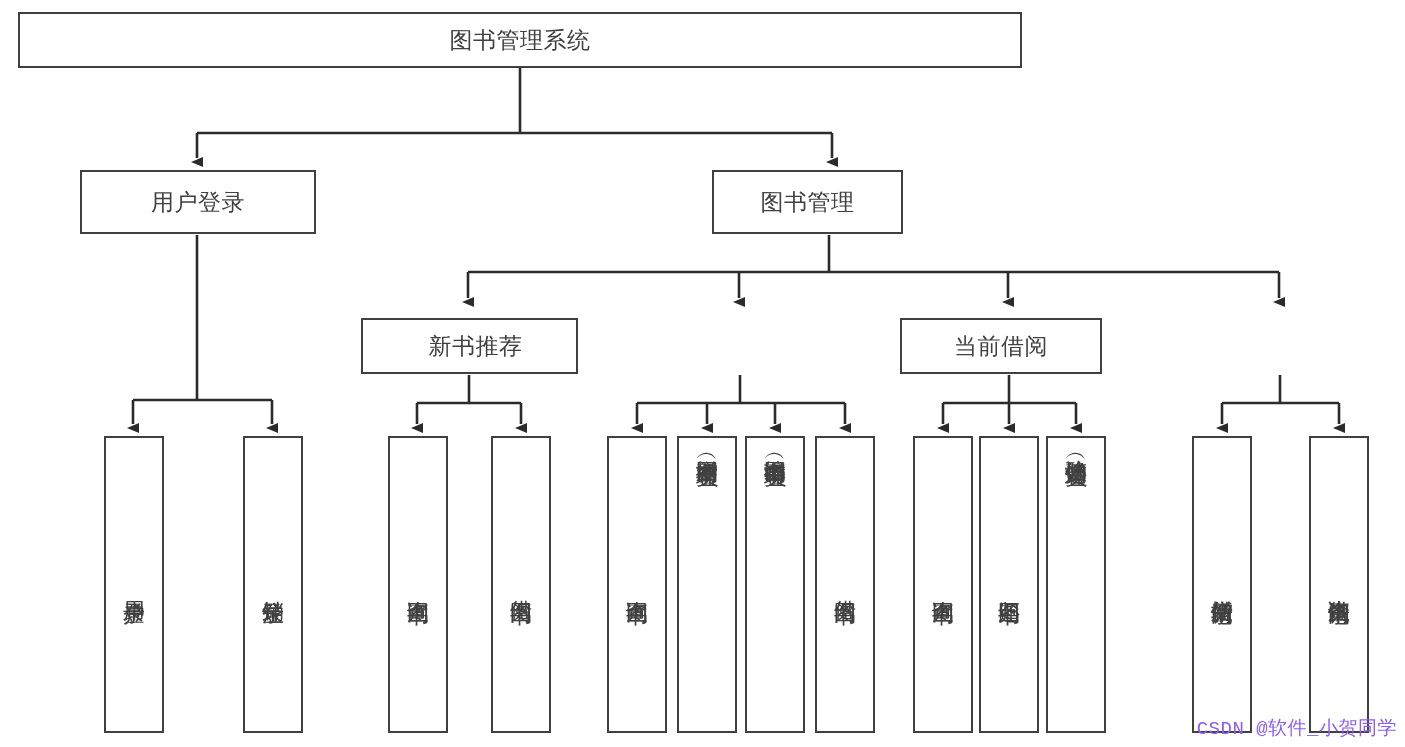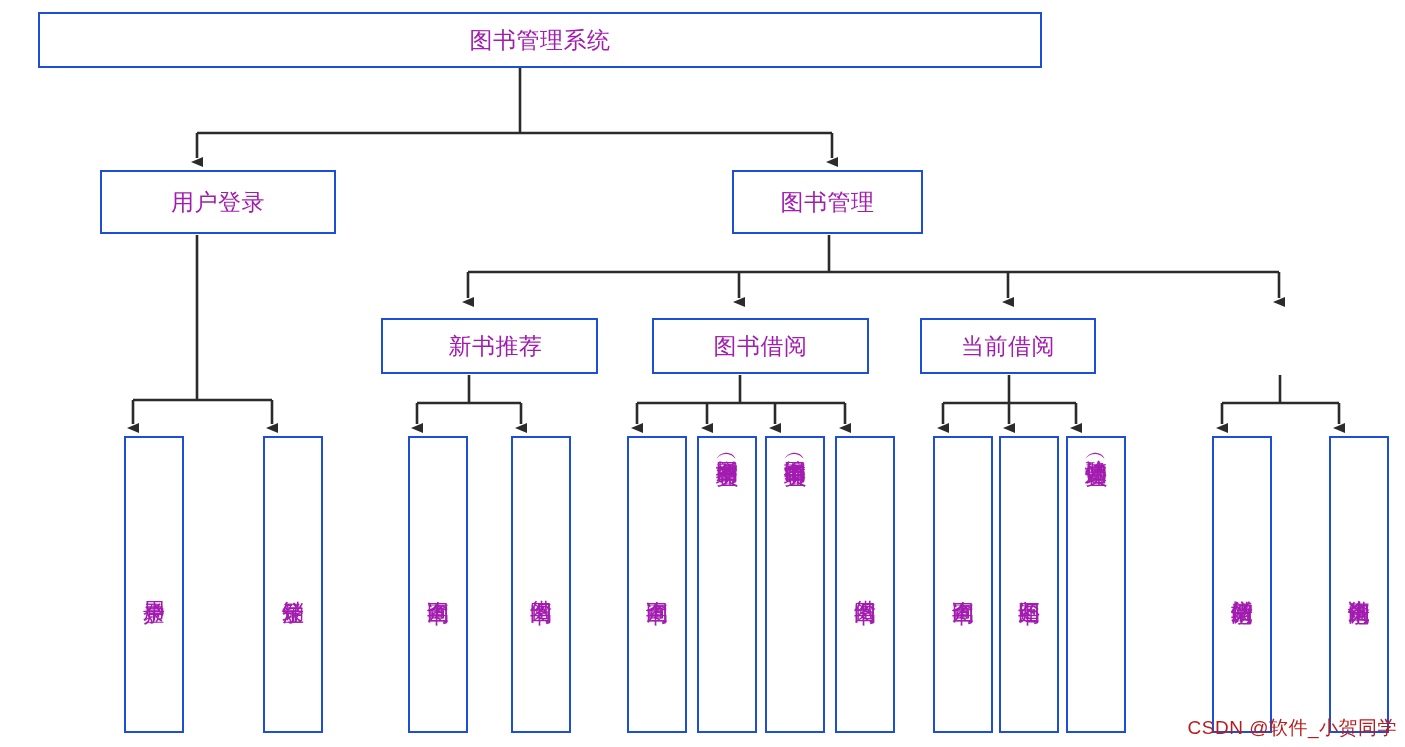--- a/index.html
+++ b/index.html
@@ -22,26 +22,25 @@
     left: 0;
     top: 0;
     width: 1405px;
     height: 747px;
     pointer-events: none;
   }
   .node {
     position: absolute;
     box-sizing: border-box;
     background: #ffffff;
-    border: 2px solid #1d4ed8;
+    border: 2px solid #404040;
     display: flex;
     align-items: center;
     justify-content: center;
-    color: #a21caf;
-    margin-left: 20px;
+    color: #404040;
   }
   .node .label {
     display: block;
     text-align: center;
     line-height: 1.25;
     letter-spacing: 0.5px;
   }
   .node.horizontal .label {
     font-size: 23px;
   }
@@ -62,23 +61,24 @@
     white-space: nowrap;
   }
   .node.vertical.top-align {
     align-items: flex-start;
   }
   #watermark {
     position: absolute;
     right: 8px;
     bottom: 6px;
     font-size: 19px;
-    color: #b91c1c;
+    color: #8b5cf6;
     white-space: nowrap;
     letter-spacing: 0.5px;
+    font-family: Liberation Mono, monospace;
   }
 </style>
 </head>
 <body>
 
 <div id="canvas">
 
   <svg id="edges" viewBox="0 0 1405 747">
     <defs>
       <marker id="arrow" markerWidth="10" markerHeight="12" refX="1" refY="6" orient="auto" markerUnits="userSpaceOnUse">
@@ -138,25 +138,22 @@
   </div>
 
   <div class="node horizontal" style="left:712px; top:170px; width:191px; height:64px;">
     <span class="label">图书管理</span>
   </div>
 
   <div class="node horizontal" style="left:361px; top:318px; width:217px; height:56px;padding-left:12px;">
     <span class="label">新书推荐</span>
   </div>
 
-  <div class="node horizontal" style="left:632px; top:318px; width:217px; height:56px;">
-    <span class="label">图书借阅</span>
-  </div>
-
-  <div class="node horizontal" style="left:900px; top:318px; width:176px; height:56px;">
+
+  <div class="node horizontal" style="left:900px; top:318px; width:202px; height:56px;">
     <span class="label">当前借阅</span>
   </div>
 
 
   <div class="node vertical" style="left:104px; top:436px; width:60px; height:297px;">
     <span class="label">用户登录</span>
   </div>
 
   <div class="node vertical" style="left:243px; top:436px; width:60px; height:297px;">
     <span class="label">注销登录</span>

